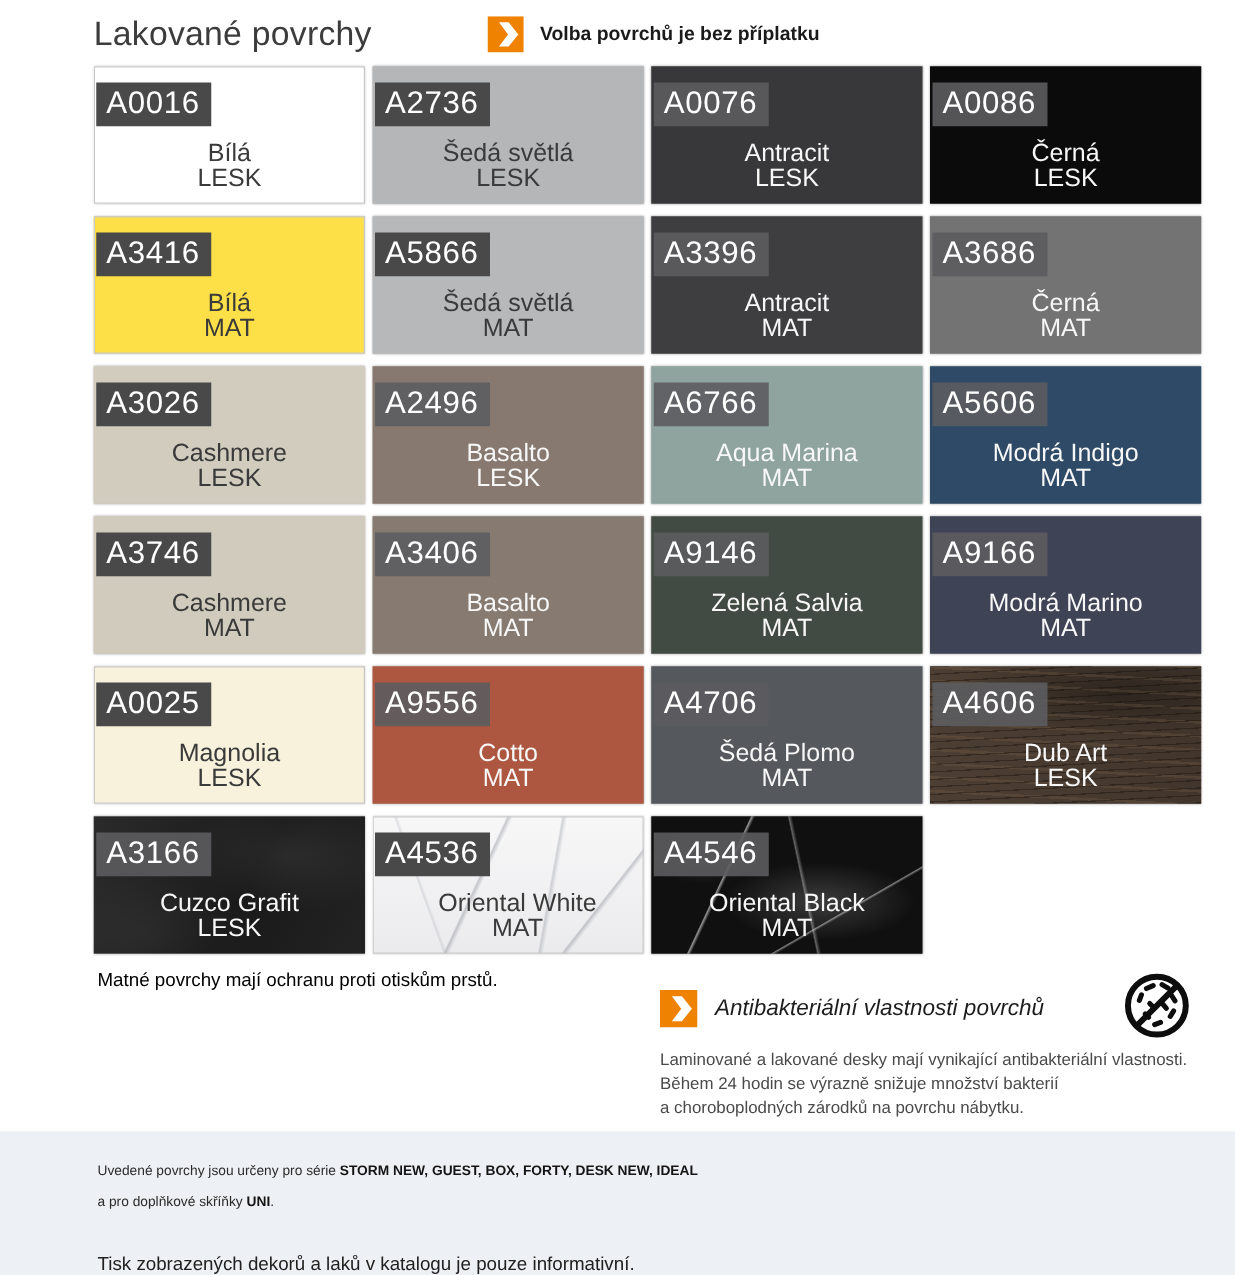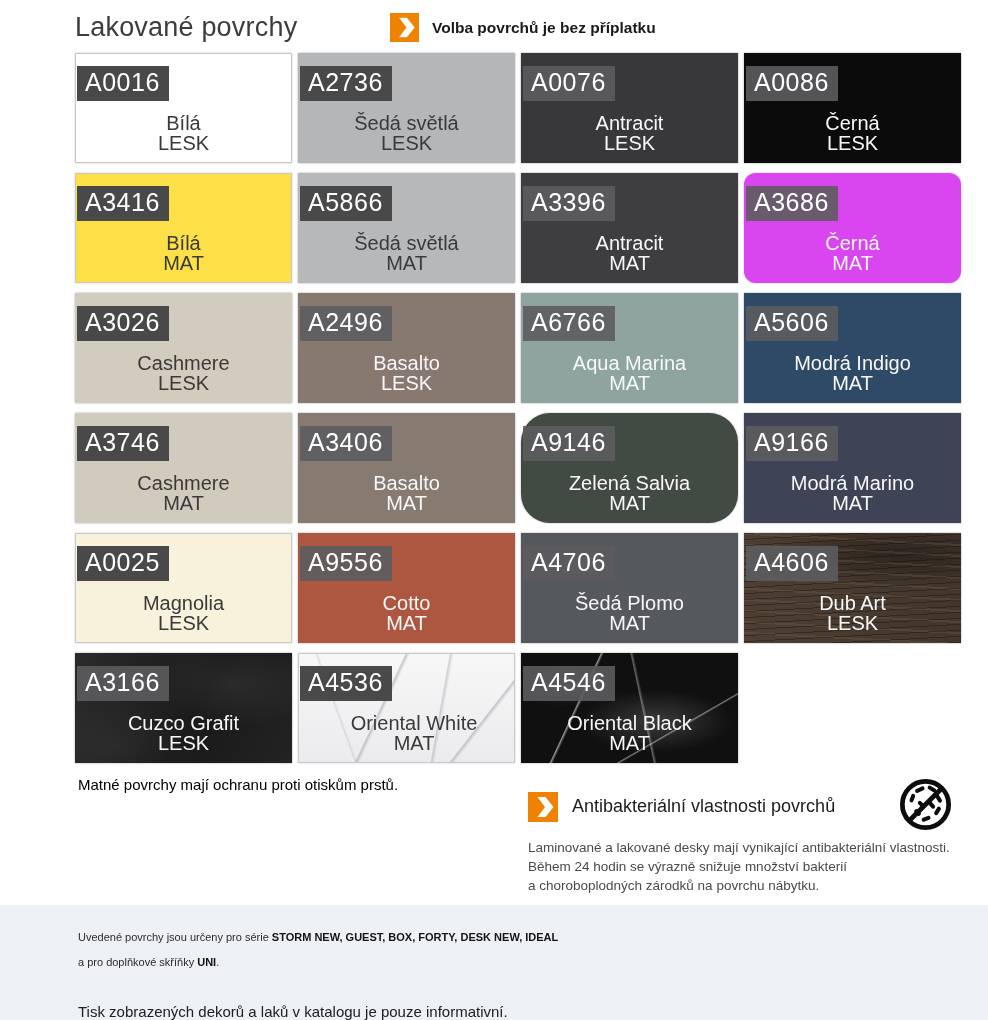--- a/index.html
+++ b/index.html
@@ -65,21 +65,21 @@
       radial-gradient(110px 45px at 62% 62%, rgba(255,255,255,.18), transparent 70%),
       radial-gradient(70px 30px at 20% 30%, rgba(255,255,255,.1), transparent 70%),
       #101010;
   }
   
   .info-row{display:flex;align-items:flex-start;margin-top:13px;}
   .fingerprint-note{margin-left:78px;width:432px;font-size:15px;color:#000000;flex:none;}
   .antibacterial{flex:1;margin:4px 34px 0 18px;}
   .ab-heading-row{display:flex;align-items:center;gap:14px;}
   .ab-arrow{width:30px;height:30px;flex:none;display:block;}
-  .ab-heading{font-size:18px;color:#1c1c1c;}
+  .ab-heading{font-size:18px;color:#1c1c1c;font-style:italic;}
   .no-bacteria{width:57px;height:57px;margin-left:auto;margin-top:-4px;flex:none;display:block;}
   .ab-body{margin-top:5px;font-size:13.5px;line-height:19px;color:#4a4a4a;white-space:pre-line;}
   
   .footer-band{flex:1;margin-top:10px;background:#edf0f4;padding:20px 40px 0 78px;}
   .series-line{font-size:11px;line-height:25px;color:#2b2b2b;}
   .series-bold{font-weight:bold;color:#141414;}
   .disclaimer{margin-top:28px;font-size:15px;color:#202020;}
 </style>
 </head>
 <body>
@@ -138,21 +138,21 @@
       <div>MAT</div>
     </div>
   </div>
     <div class="swatch light-text" style="background: rgb(62, 62, 64);">
     <span class="code">A3396</span>
     <div class="labels">
       <div>Antracit</div>
       <div>MAT</div>
     </div>
   </div>
-    <div class="swatch light-text" style="background: #d946ef; border-radius: 12px;">
+    <div class="swatch light-text" style="background: #737373;">
     <span class="code">A3686</span>
     <div class="labels">
       <div>Černá</div>
       <div>MAT</div>
     </div>
   </div>
     <div class="swatch dark-text" style="background: rgb(210, 204, 191);">
     <span class="code">A3026</span>
     <div class="labels">
       <div>Cashmere</div>
@@ -187,21 +187,21 @@
       <div>MAT</div>
     </div>
   </div>
     <div class="swatch light-text" style="background: rgb(134, 122, 113);">
     <span class="code">A3406</span>
     <div class="labels">
       <div>Basalto</div>
       <div>MAT</div>
     </div>
   </div>
-    <div class="swatch light-text" style="background: rgb(66, 75, 67); border-radius: 29px;">
+    <div class="swatch light-text" style="background: rgb(66, 75, 67);">
     <span class="code">A9146</span>
     <div class="labels">
       <div>Zelená Salvia</div>
       <div>MAT</div>
     </div>
   </div>
     <div class="swatch light-text" style="background: rgb(62, 67, 85);">
     <span class="code">A9166</span>
     <div class="labels">
       <div>Modrá Marino</div>

